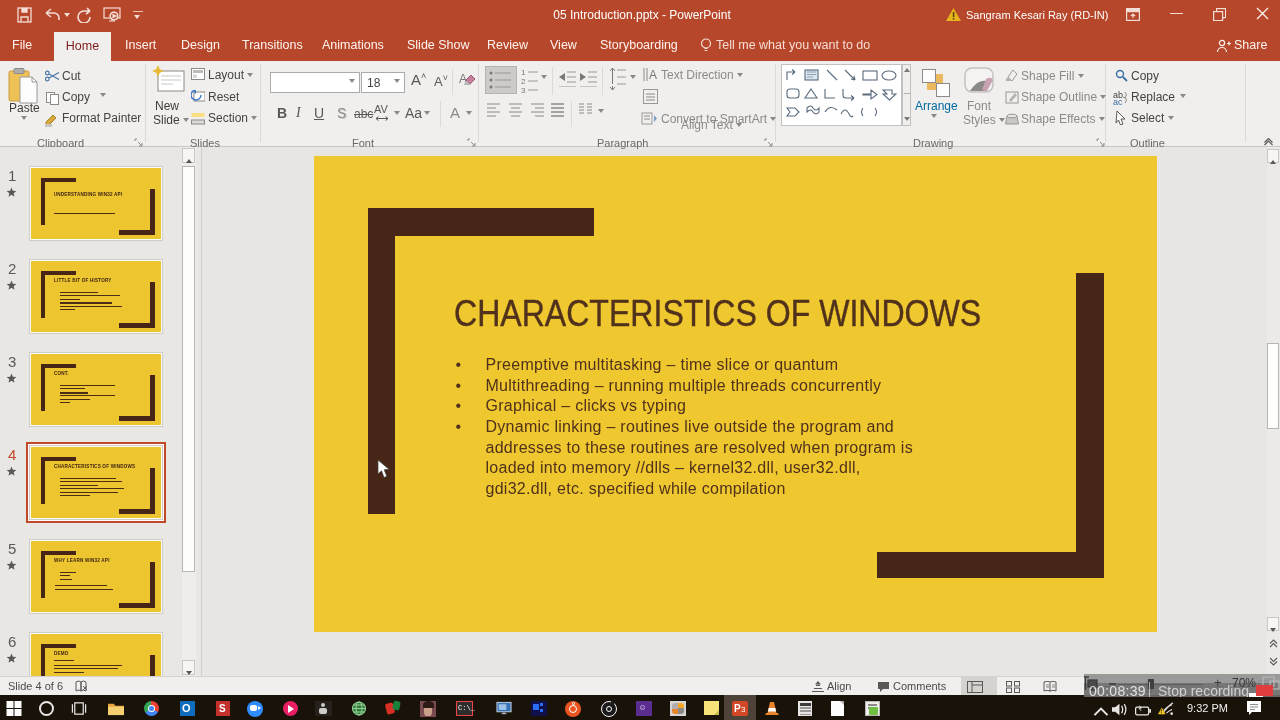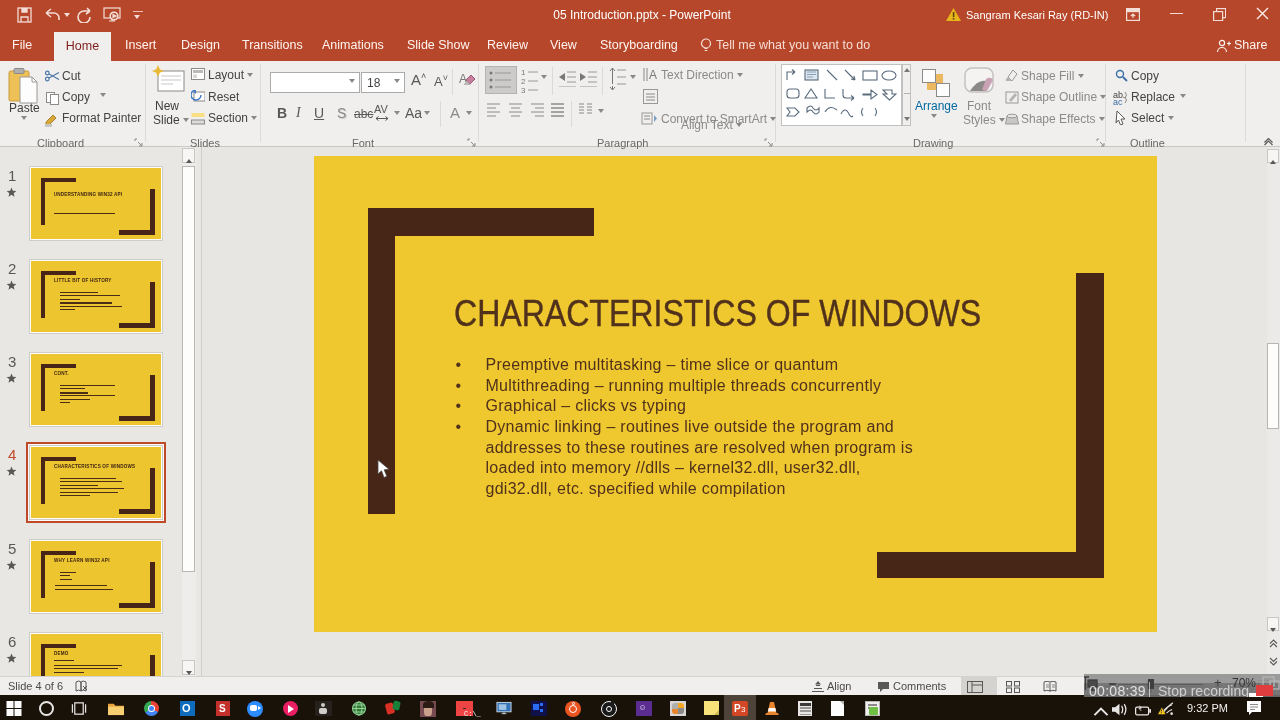--- a/index.html
+++ b/index.html
@@ -633,21 +633,21 @@
         </g>
       </svg>
     <div class="tbi" style="left:386px;width:15px;height:15px;">
         <span style="position:absolute;left:0;top:2px;width:8px;height:11px;background:#d93025;border-radius:2px;transform:rotate(-15deg);"></span>
         <span style="position:absolute;left:7px;top:0px;width:7px;height:9px;background:#188038;border-radius:2px;transform:rotate(12deg);"></span>
       </div>
     <div class="tbi" style="left:420px;width:16px;height:16px;background:#7a4a52;">
         <span style="position:absolute;left:4px;top:1px;width:8px;height:14px;background:#caa08a;border-radius:45% 45% 30% 30%;"></span>
         <span style="position:absolute;left:3px;top:0;width:11px;height:7px;background:#2b1b14;border-radius:50% 50% 0 0;"></span>
       </div>
-    <div class="tbi" style="left:456px;width:17px;height:15px;background:#2d2d2d;border:7px solid #ef4444;">
+    <div class="tbi" style="left:456px;width:17px;height:15px;background:#2d2d2d;border:1px solid #ef4444;">
         <span style="position:absolute;left:1px;top:2px;color:#fff;font-size:7px;font-family:'Liberation Mono',monospace;">C:\_</span>
       </div>
     <svg class="tbi" style="left:496px;" width="17" height="15" viewBox="0 0 17 15">
         <rect x="1" y="1" width="15" height="10" fill="#3573b9" stroke="#c9d6e4"></rect>
         <rect x="3" y="3" width="8" height="6" fill="#9fc3e7"></rect>
         <path d="M6 13 h5 M8.5 11 v2" stroke="#c9d6e4"></path>
       </svg>
     <div class="tbi" style="left:531px;width:16px;height:15px;background:#10104a;">
         <span style="position:absolute;left:2px;top:3px;width:6px;height:6px;background:#2b6cf5;"></span>
         <span style="position:absolute;left:9px;top:2px;width:3px;height:3px;background:#2b6cf5;"></span>

